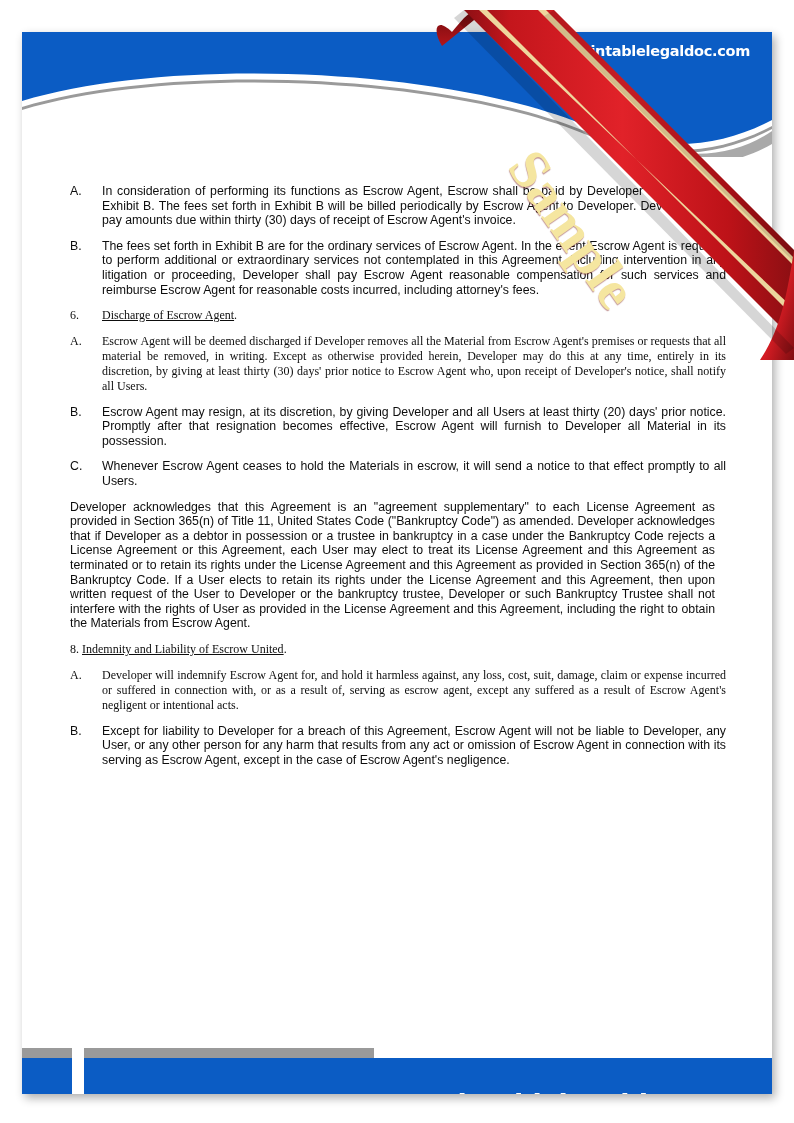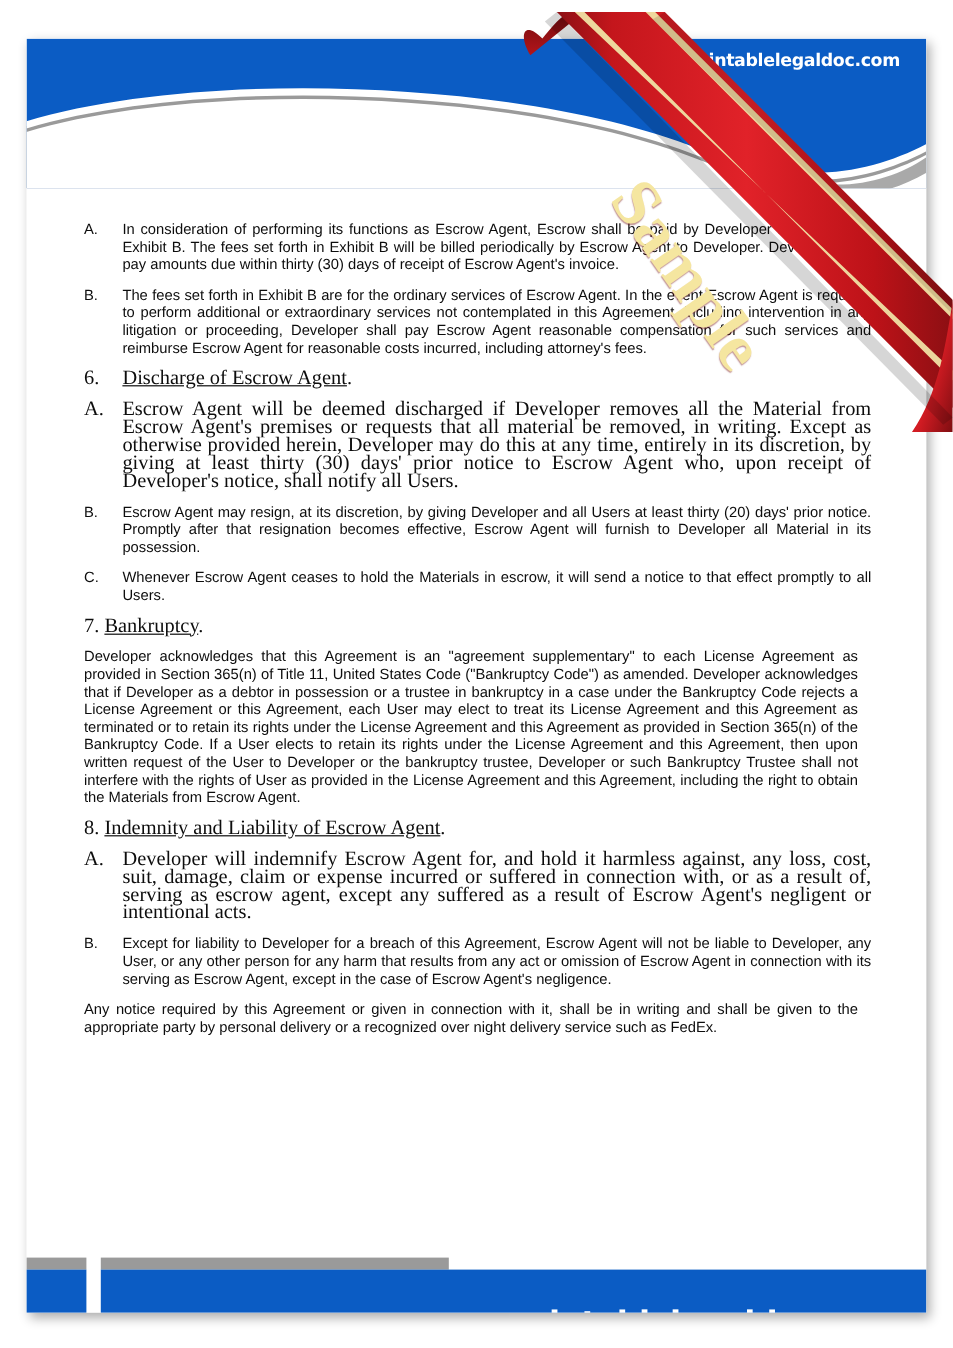--- a/index.html
+++ b/index.html
@@ -78,21 +78,21 @@
 
   
   .sans {
     font-family: "Liberation Sans", sans-serif;
     font-size: 12.3px;
     line-height: 14.6px;
   }
   
   .serif {
     font-family: "Liberation Serif", serif;
-    font-size: 17px;
+    font-size: 12px;
     line-height: 14.9px;
   }
 
   
   .item {
     position: relative;
     padding-left: 32px;
   }
   .item > .marker {
     position: absolute;
@@ -219,26 +219,24 @@
       <div id="site-logo-header">printablelegaldoc.com</div>
     </div>
 
     <div id="doc-body">
         <div class="para item sans"><span class="marker">A.</span><span>In consideration of performing its functions as Escrow Agent, Escrow shall be paid by Developer as set forth in Exhibit B. The fees set forth in Exhibit B will be billed periodically by Escrow Agent to Developer.  Developer shall pay amounts due within thirty (30) days of receipt of Escrow Agent's invoice.</span></div>
         <div class="para item sans"><span class="marker">B.</span><span>The fees set forth in Exhibit B are for the ordinary services of Escrow Agent.  In the event Escrow Agent is required to perform additional or extraordinary services not contemplated in this Agreement, including intervention in any litigation or proceeding, Developer shall pay Escrow Agent reasonable compensation for such services and reimburse Escrow Agent for reasonable costs incurred, including attorney's fees.</span></div>
         <div class="para heading serif"><span class="num wide">6.</span><span class="ttl">Discharge of Escrow Agent</span><span>.</span></div>
         <div class="para item serif"><span class="marker">A.</span><span>Escrow Agent will be deemed discharged if Developer removes all the Material from Escrow Agent's premises or requests that all material be removed, in writing.  Except as otherwise provided herein, Developer may do this at any time, entirely in its discretion, by giving at least thirty (30) days' prior notice to Escrow Agent who, upon receipt of Developer's notice, shall notify all Users.</span></div>
         <div class="para item sans"><span class="marker">B.</span><span>Escrow Agent may resign, at its discretion, by giving Developer and all Users at least thirty (20) days' prior notice.  Promptly after that resignation becomes effective, Escrow Agent will furnish to Developer all Material in its possession.</span></div>
         <div class="para item sans"><span class="marker">C.</span><span>Whenever Escrow Agent ceases to hold the Materials in escrow, it will send a notice to that effect promptly to all Users.</span></div>
-        <div class="para heading serif"><span class="num">7.</span> <span class="ttl">Bankruptcy</span><span>.</span></div>
         <div class="para block-para sans">Developer acknowledges that this Agreement is an "agreement supplementary" to each License Agreement as provided in Section 365(n) of Title 11, United States Code ("Bankruptcy Code") as amended.  Developer acknowledges that if Developer as a debtor in possession or a trustee in bankruptcy in a case under the Bankruptcy Code rejects a License Agreement or this Agreement, each User may elect to treat its License Agreement and this Agreement as terminated or to retain its rights under the License Agreement and this Agreement as provided in Section 365(n) of the Bankruptcy Code.  If a User elects to retain its rights under the License Agreement and this Agreement, then upon written request of the User to Developer or the bankruptcy trustee, Developer or such Bankruptcy Trustee shall not interfere with the rights of User as provided in the License Agreement and this Agreement, including the right to obtain the Materials from Escrow Agent.</div>
-        <div class="para heading serif"><span class="num">8.</span> <span class="ttl">Indemnity and Liability of Escrow Agent</span><span>.</span></div>
+        <div class="para heading serif"><span class="num">8.</span> <span class="ttl">Indemnity and Liability of Escrow United</span><span>.</span></div>
         <div class="para item serif"><span class="marker">A.</span><span>Developer will indemnify Escrow Agent for, and hold it harmless against, any loss, cost, suit, damage, claim or expense incurred or suffered in connection with, or as a result of, serving as escrow agent, except any suffered as a result of Escrow Agent's negligent or intentional acts.</span></div>
         <div class="para item sans"><span class="marker">B.</span><span>Except for liability to Developer for a breach of this Agreement, Escrow Agent will not be liable to Developer, any User, or any other person for any harm that results from any act or omission of Escrow Agent in connection with its serving as Escrow Agent, except in the case of Escrow Agent's negligence.</span></div>
-        <div class="para block-para sans">Any notice required by this Agreement or given in connection with it, shall be in writing and shall be given to the appropriate party by personal delivery or a recognized over night delivery service such as FedEx.</div>
       </div>
 
     <div id="footer">
       <div id="footer-gray-small"></div>
       <div id="footer-blue-small"></div>
       <div id="footer-gray-long"></div>
       <div id="footer-blue-long">
         <div id="site-logo-footer">printablelegaldoc.com</div>
       </div>
     </div>

